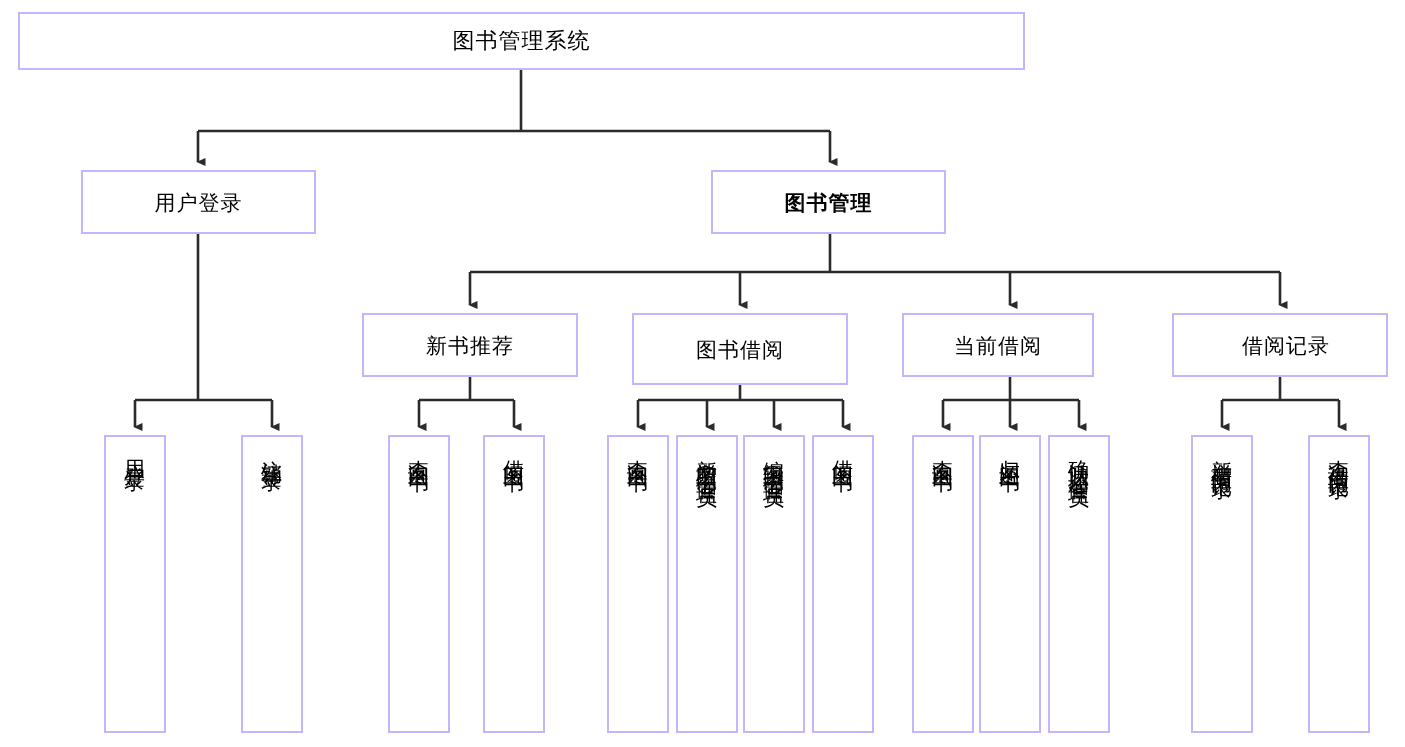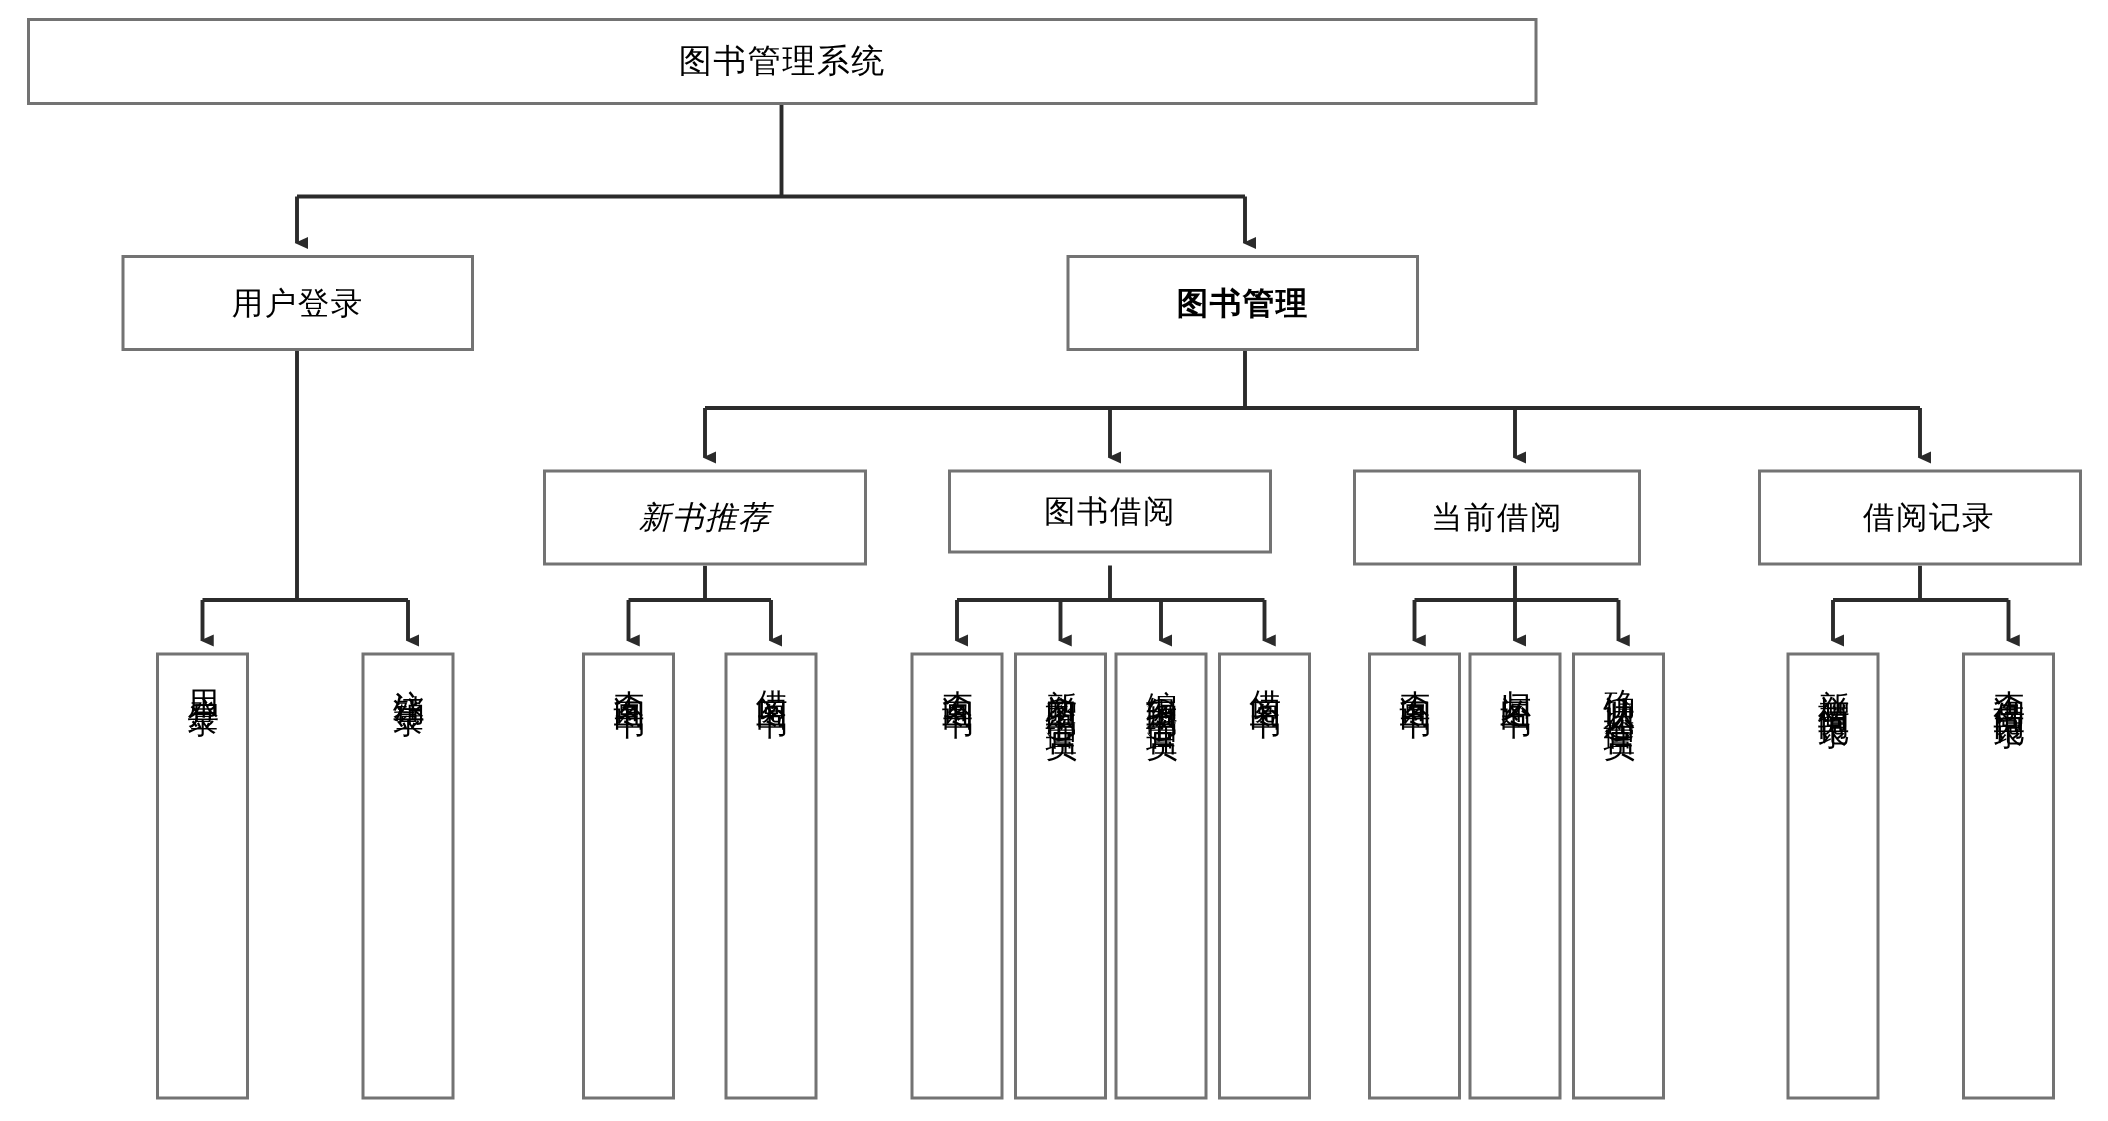--- a/index.html
+++ b/index.html
@@ -23,21 +23,21 @@
     left: 0;
     top: 0;
     width: 1405px;
     height: 747px;
     pointer-events: none;
   }
   .node {
     position: absolute;
     box-sizing: border-box;
     background: #ffffff;
-    border: 2px solid #737373;
+    border: 2px solid #c4b5fd;
     display: flex;
     align-items: center;
     justify-content: center;
     color: #000000;
   }
   .node.root {
     font-size: 22px;
   }
   .node.lvl2 {
     font-size: 21px;
@@ -135,25 +135,25 @@
   </div>
 
   <div class="node lvl2" style="left:81px; top:170px; width:235px; height:64px;">
     <span class="htext">用户登录</span>
   </div>
 
   <div class="node lvl2" style="left:711px; top:170px; width:235px; height:64px;font-weight:bold;">
     <span class="htext">图书管理</span>
   </div>
 
-  <div class="node lvl3" style="left:362px; top:313px; width:216px; height:64px;font-style:italic;">
+  <div class="node lvl3" style="left:362px; top:313px; width:216px; height:64px;">
     <span class="htext">新书推荐</span>
   </div>
 
-  <div class="node lvl3" style="left:632px; top:313px; width:216px; height:56px;text-align:right;">
+  <div class="node lvl3" style="left:632px; top:313px; width:216px; height:72px;text-align:right;">
     <span class="htext">图书借阅</span>
   </div>
 
   <div class="node lvl3" style="left:902px; top:313px; width:192px; height:64px;">
     <span class="htext">当前借阅</span>
   </div>
 
   <div class="node lvl3" style="left:1172px; top:313px; width:216px; height:64px;padding-left:12px;">
     <span class="htext">借阅记录</span>
   </div>

